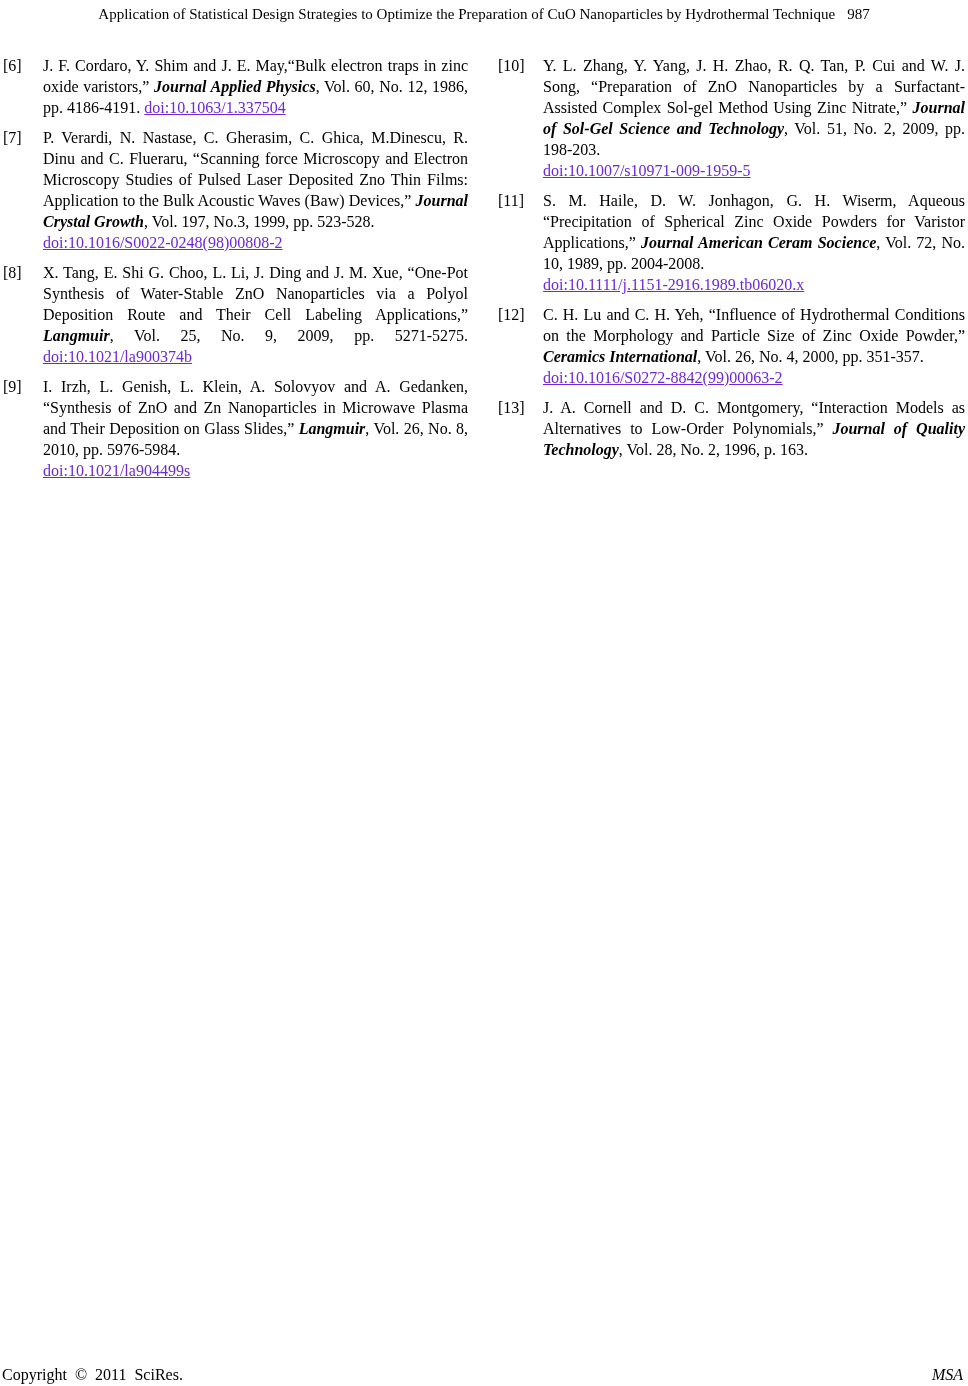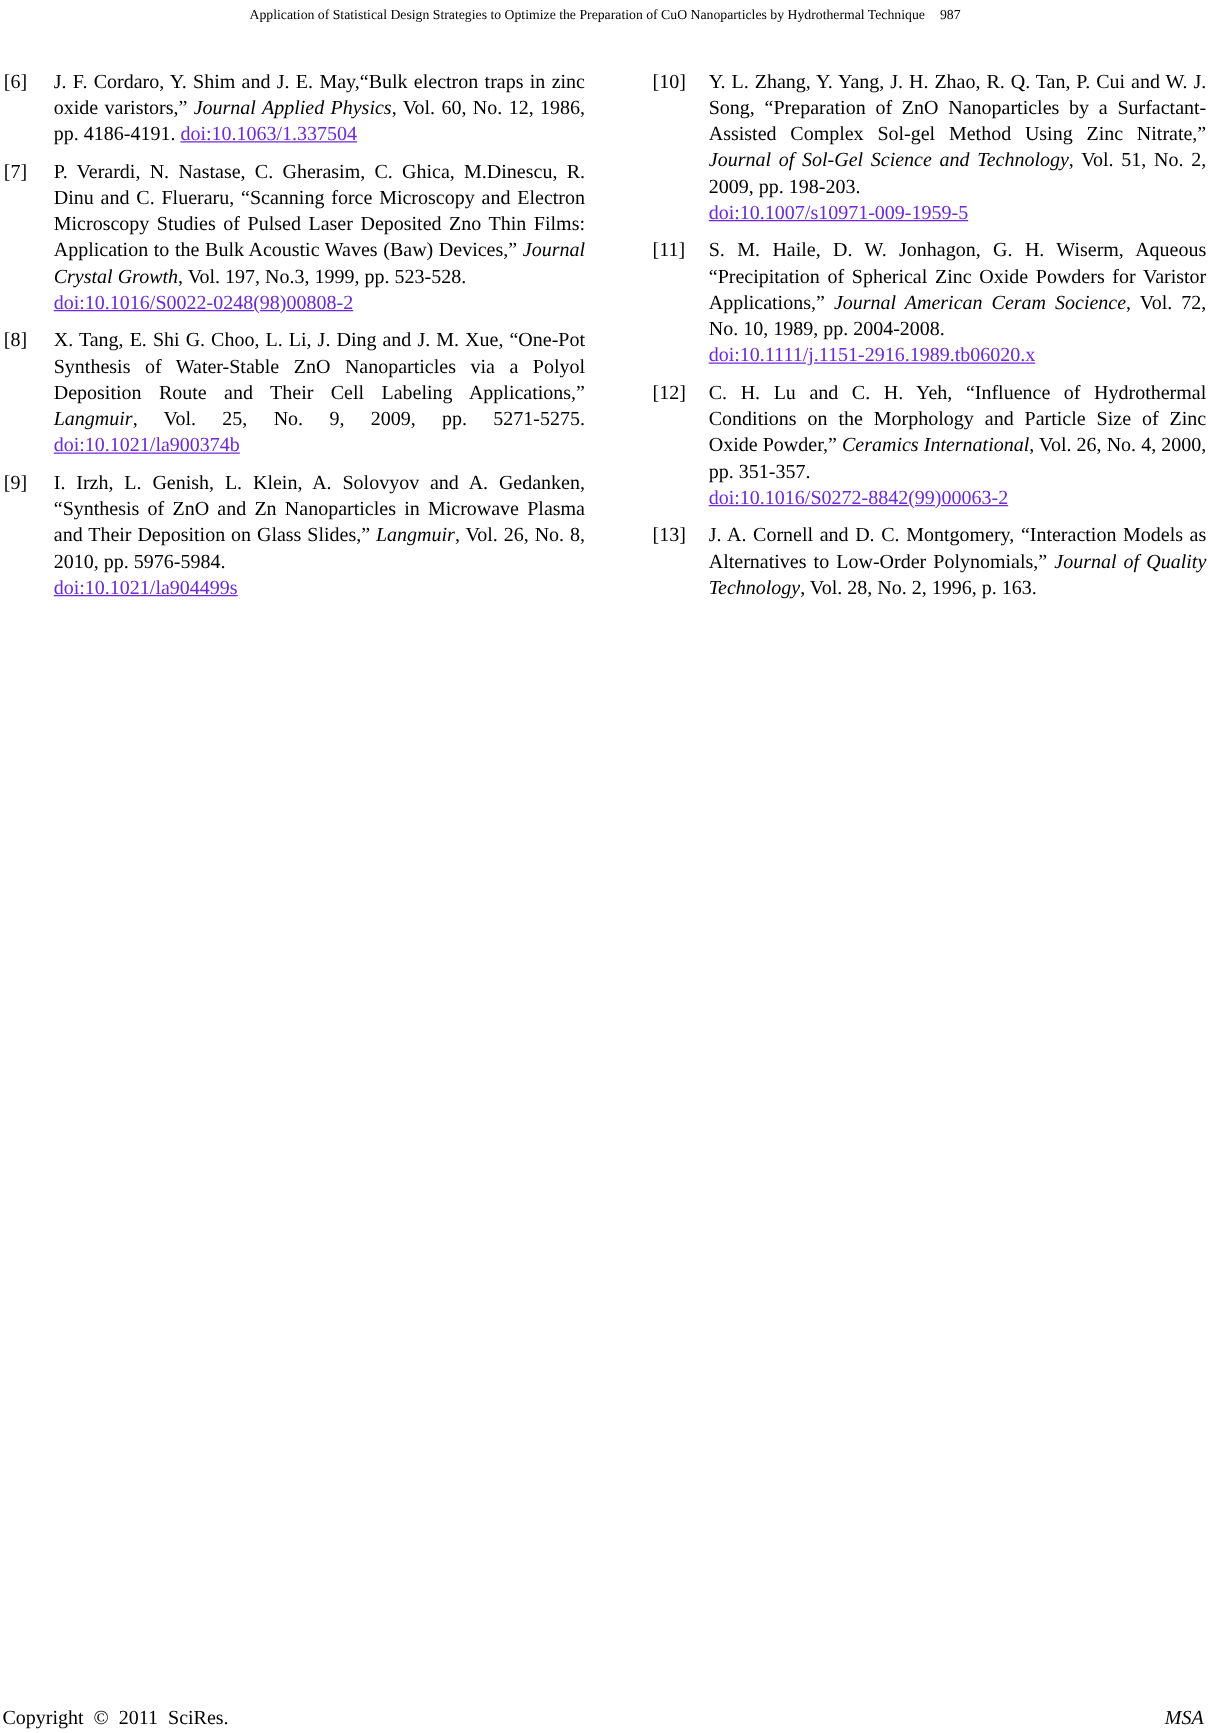--- a/index.html
+++ b/index.html
@@ -12,37 +12,37 @@
     overflow: hidden;
   }
   .page {
     position: absolute; top: 0; left: 0;
     width: 968px; height: 1386px;
     background: #ffffff;
   }
   .header {
     position: absolute; top: 6px; left: 0; width: 968px;
     text-align: center;
-    font-size: 11px;
+    font-size: 15px;
     white-space: nowrap;
   }
   .header .pagenum { margin-left: 12px; }
   .col {
     position: absolute; top: 55px;
     font-size: 16px;
     line-height: 21px;
     text-align: justify;
   }
   .col-left  { left: 3px;   width: 465px; }
   .col-right { left: 498px; width: 467px; }
   .ref { position: relative; margin-bottom: 9px; }
   .col-left  .ref { padding-left: 40px; }
-  .col-right .ref { padding-left: 45px; margin-left: 24px; }
+  .col-right .ref { padding-left: 45px; }
   .ref-num { position: absolute; left: 0; top: 0; }
-  .journal-name { font-style: italic; }
+  .journal-name { font-style: italic; font-weight: bold; }
   a.doi { color: #6d28d9; text-decoration: underline; cursor: pointer; }
   .footer {
     position: absolute; top: 1366px; left: 2px; width: 961px;
     display: flex; justify-content: space-between; align-items: baseline;
     font-size: 16px;
   }
   .footer .copyright { word-spacing: 4px; }
   .footer .journal-abbrev { font-style: italic; font-weight: normal; }
 </style>
 </head>

